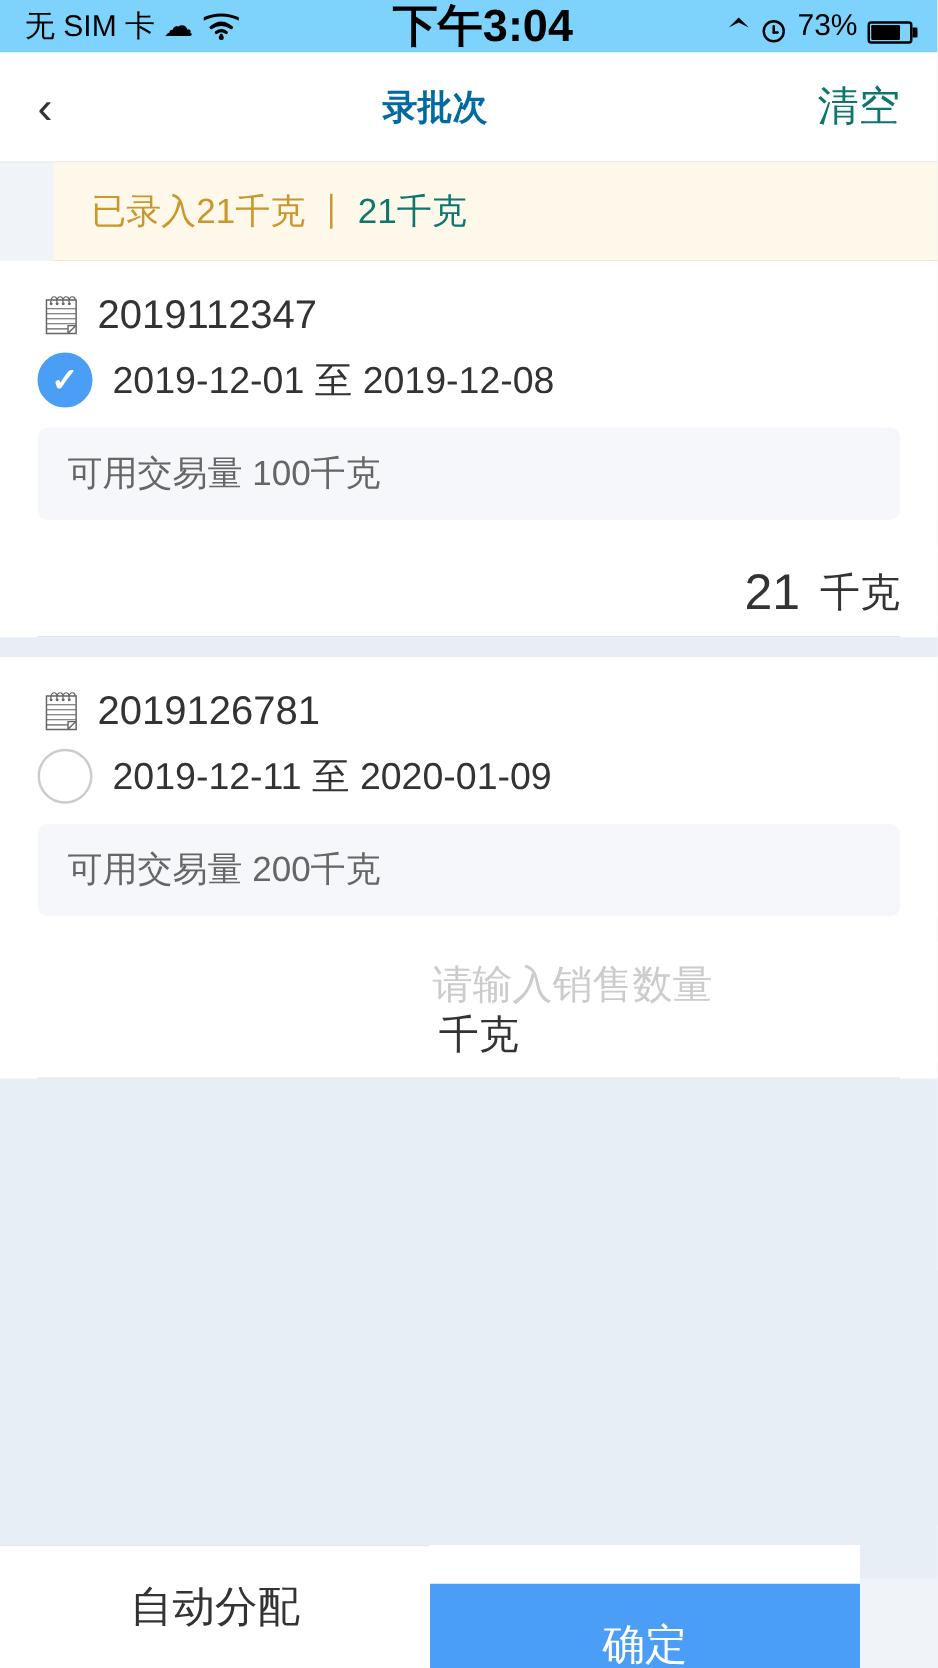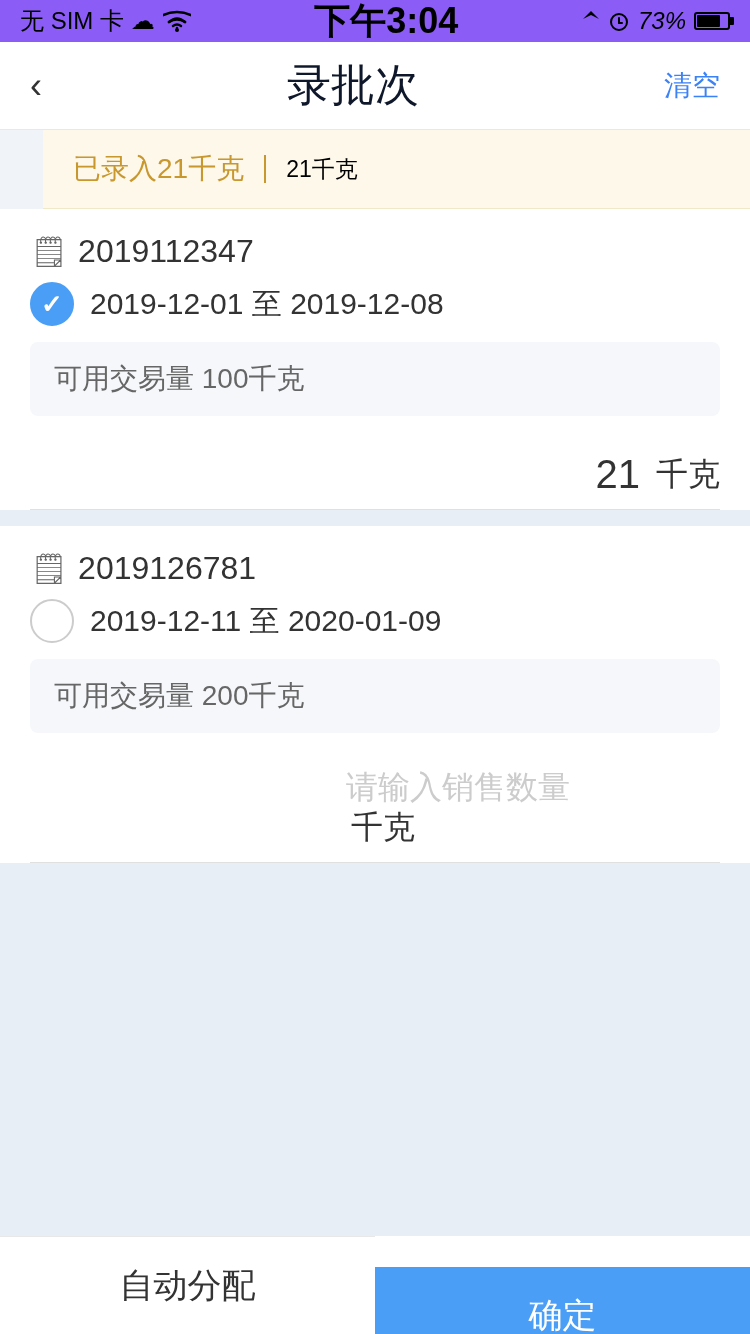--- a/index.html
+++ b/index.html
@@ -9,72 +9,71 @@
       min-height: 1334px;
       font-family: -apple-system, 'PingFang SC', 'Helvetica Neue', sans-serif;
       background: #f0f4f8;
       overflow-x: hidden;
     }
 
     
     .status-bar {
       width: 750px;
       height: 42px;
-      background: #8b5cf6;
+      background: #7dd3fc;
       display: flex;
       align-items: center;
       justify-content: space-between;
       padding: 0 20px;
       font-size: 26px;
     }
     .status-left {
       display: flex;
       align-items: center;
       gap: 8px;
       font-size: 24px;
       color: #000;
     }
     .status-center {
       font-size: 36px;
       font-weight: 700;
       color: #000;
     }
     .status-right {
       display: flex;
-      align-items: center;
+      align-items: flex-end;
       gap: 8px;
       font-size: 24px;
       color: #000;
-      font-style: italic;
     }
 
     
     .nav-bar {
       width: 750px;
       height: 88px;
       background: #fff;
       display: flex;
       align-items: center;
       justify-content: space-between;
       padding: 0 30px;
       border-bottom: 1px solid #e8e8e8;
     }
     .nav-back {
       font-size: 36px;
       color: #333;
       cursor: pointer;
     }
     .nav-title {
-      font-size: 44px;
-      font-weight: 400;
-      color: #0f172a;
+      font-size: 28px;
+      font-weight: 700;
+      color: #0369a1;
     }
     .nav-clear {
-      font-size: 28px;
-      color: #3b82f6;
+      font-size: 33px;
+      color: #0f766e;
       cursor: pointer;
     }
 
     
     .summary-bar {
       width: 750px;
       background: #fdf8ea;
       padding: 20px 30px;
       display: flex;
       align-items: center;
@@ -85,22 +84,22 @@
     .summary-text {
       font-size: 28px;
       color: #c8972e;
     }
     .summary-divider {
       width: 2px;
       height: 28px;
       background: #c8972e;
     }
     .summary-amount {
-      font-size: 23px;
-      color: #000000;
+      font-size: 28px;
+      color: #0f766e;
     }
 
     
     .batch-container {
       background: #fff;
       margin-bottom: 0;
     }
 
     .batch-item {
       background: #fff;
@@ -223,21 +222,21 @@
 
     
     .empty-area {
       background: #e8eef5;
       flex: 1;
       min-height: 400px;
     }
 
     
     .bottom-bar {
-      width: 750px;
+      width: 688px;
       height: 98px;
       position: fixed;
       bottom: 0;
       left: 0;
       display: flex;
       background: #fff;
     }
     .btn-auto {
       flex: 1;
       height: 98px;

